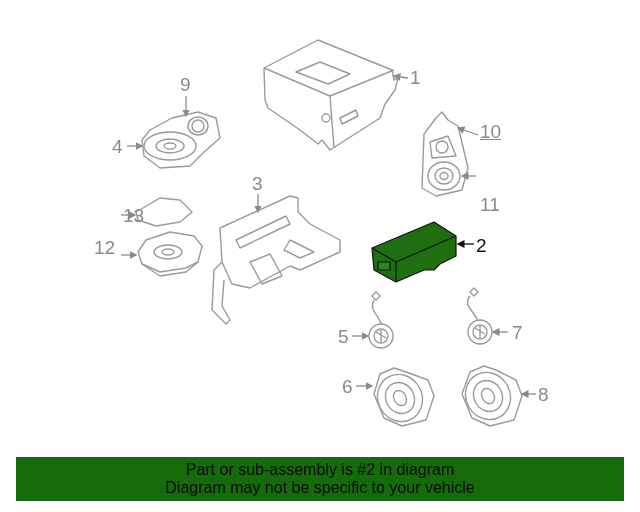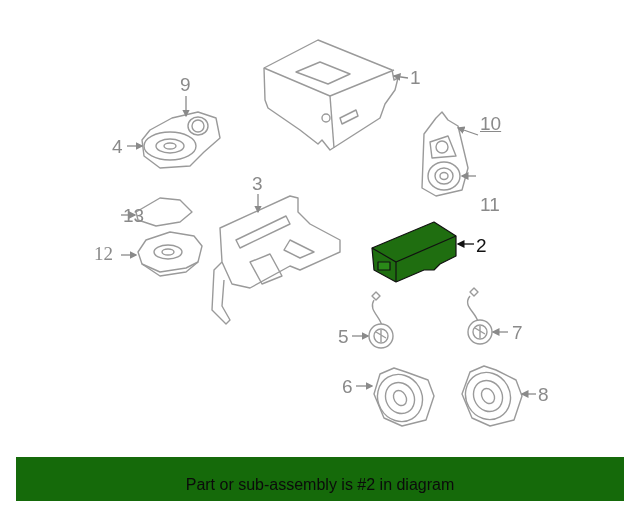--- a/index.html
+++ b/index.html
@@ -2,21 +2,21 @@
 <html><head>
 <meta charset="utf-8">
 <style>
   html, body { margin:0; padding:0; background:#ffffff; }
   body { width:640px; height:512px; position:relative; overflow:hidden; font-family:"Liberation Sans", sans-serif; }
   #diagram { position:absolute; left:0; top:0; width:640px; height:512px; }
   .lbl { position:absolute; font-family:"Liberation Sans", sans-serif; font-size:19px; color:#8a8a8a; line-height:1; }
   .lbl.sel { color:#111111; }
   #banner { position:absolute; left:16px; top:457px; width:608px; height:44px; background:#156a0a;
             color:#0b0b0b; text-align:center; font-size:16px; line-height:18px; padding-top:4px; box-sizing:border-box; }
-  #banner div { white-space:nowrap;margin-top:15px; }
+  #banner div { white-space:nowrap; }
 </style>
 </head>
 <body>
 
 <svg id="diagram" viewBox="0 0 640 512" xmlns="http://www.w3.org/2000/svg">
   <defs>
     <marker id="ah" markerWidth="6" markerHeight="6" refX="5" refY="3" orient="auto">
       <path d="M0,0 L6,3 L0,6 z" fill="#8a8a8a"></path>
     </marker>
     <marker id="ahk" markerWidth="6" markerHeight="6" refX="5" refY="3" orient="auto">
@@ -122,20 +122,21 @@
 
 <div class="lbl" style="left:410px;top:68px;">1</div>
 <div class="lbl sel" style="left:476px;top:236px;">2</div>
 <div class="lbl" style="left:252px;top:174px;">3</div>
 <div class="lbl" style="left:112px;top:137px;">4</div>
 <div class="lbl" style="left:338px;top:327px;">5</div>
 <div class="lbl" style="left:342px;top:377px;">6</div>
 <div class="lbl" style="left:512px;top:323px;">7</div>
 <div class="lbl" style="left:538px;top:385px;">8</div>
 <div class="lbl" style="left:180px;top:75px;">9</div>
-<div class="lbl" style="left:480px;top:114px;text-decoration:underline;">10</div>
+<div class="lbl" style="left:480px;top:122px;text-decoration:underline;">10</div>
 <div class="lbl" style="left:480px;top:167px;margin-top:28px;">11</div>
-<div class="lbl" style="left:94px;top:244px;font-family:Liberation Serif, serif;">12</div>
+<div class="lbl" style="left:94px;top:238px;">12</div>
 <div class="lbl" style="left:94px;top:206px;margin-left:29px;">13</div>
 
 <div id="banner">
   <div>Part or sub-assembly is #2 in diagram</div>
+  <div>Diagram may not be specific to your vehicle</div>
 </div>
 
 </body></html>

